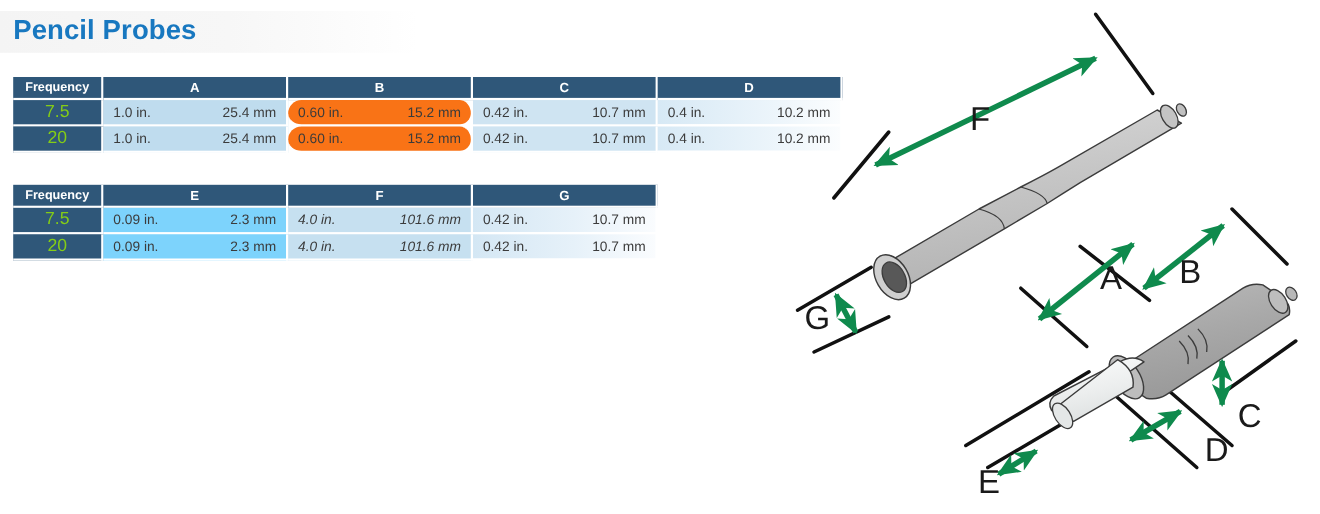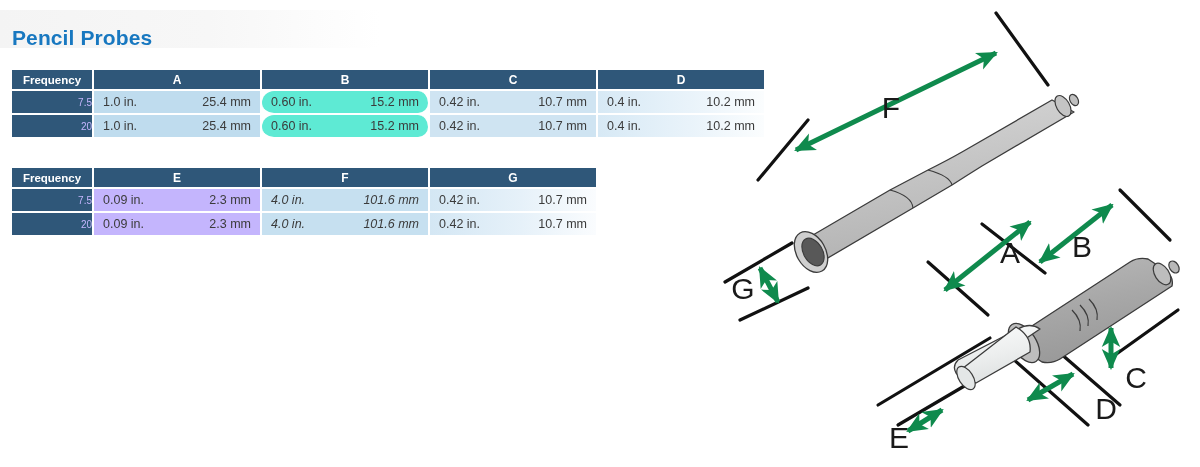--- a/index.html
+++ b/index.html
@@ -21,22 +21,22 @@
     position: absolute;
     left: 0;
     top: 10px;
     width: 380px;
     height: 38px;
     background: linear-gradient(to right, #f4f4f4 0%, #f7f7f7 55%, #ffffff 100%);
   }
   .page-title {
     position: absolute;
     left: 12px;
-    top: 26px;
-    font-size: 21px;
+    top: 13px;
+    font-size: 25px;
     font-weight: bold;
     color: #1878c0;
     letter-spacing: 0.1px;
     white-space: nowrap;
   }
 
   
   .spec-table {
     position: absolute;
     border-collapse: separate;
@@ -58,27 +58,27 @@
     border-right: 2px solid #ffffff;
     border-bottom: 2px solid #ffffff;
     vertical-align: middle;
   }
   .spec-table th.freq-head {
     width: 80px;
     font-size: 11.5px;
   }
   .spec-table td.freq-cell {
     background: #2f5779;
-    color: #c4b5fd;
-    text-align: right;
+    color: #84cc16;
+    text-align: center;
     height: 22px;
     padding: 0;
     border-right: 2px solid #ffffff;
     border-bottom: 2px solid #ffffff;
-    font-size: 10px;
+    font-size: 16px;
     vertical-align: middle;
   }
   .spec-table td.val-cell {
     height: 22px;
     padding: 0 9px;
     border-right: 2px solid #ffffff;
     border-bottom: 2px solid #ffffff;
     vertical-align: middle;
     color: #3b3b3b;
     font-size: 12.5px;
@@ -88,24 +88,24 @@
     justify-content: space-between;
     align-items: center;
     width: 100%;
     gap: 40px;
   }
   .val-in { text-align: left; }
   .val-mm { text-align: right; }
 
   
   .tint-a { background: #bfdcee; }
-  .tint-b { background: #5eead4; border-radius: 12px; }
+  .tint-b { background: #f97316; border-radius: 12px; }
   .tint-c { background: #cfe4f2; }
   .tint-d { background: linear-gradient(to right, #d7e9f5 0%, #e9f3fa 55%, #fbfdfe 100%); margin-top: 33px; }
-  .tint-e { background: #c4b5fd; margin-top: 28px; }
+  .tint-e { background: #7dd3fc; margin-top: 28px; }
   .tint-f { background: #c6e0f0; font-style: italic; }
   .tint-g { background: linear-gradient(to right, #d4e7f4 0%, #e6f1f9 55%, #fafcfe 100%); }
 
   
   #illustration {
     position: absolute;
     left: 700px;
     top: 0;
     width: 500px;
     height: 467px;

